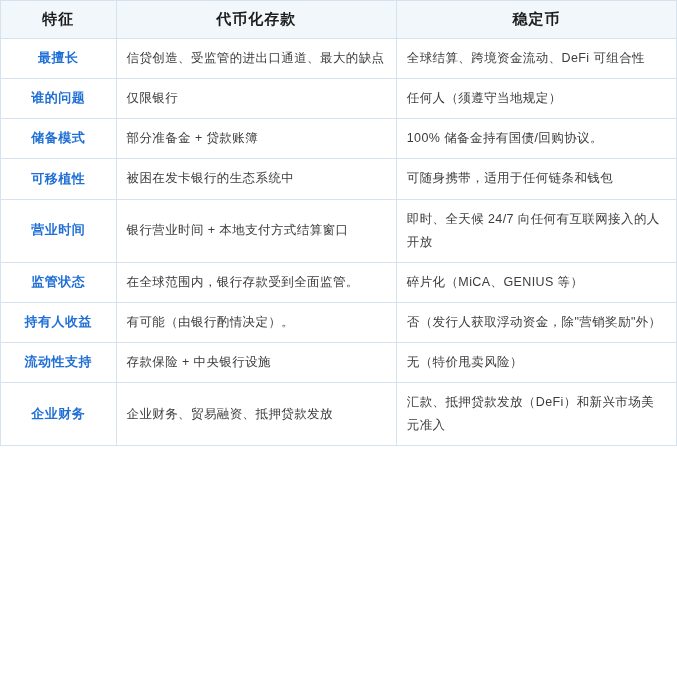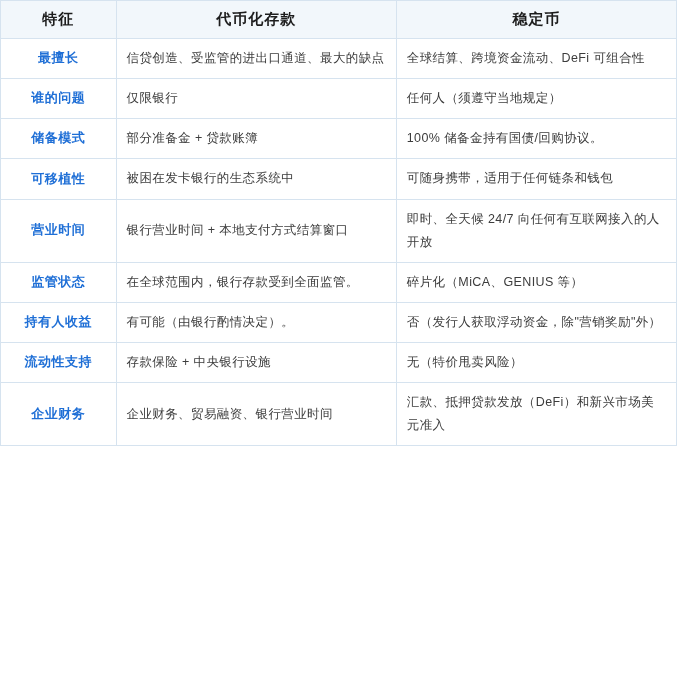--- a/index.html
+++ b/index.html
@@ -102,17 +102,17 @@
       <td class="cell">有可能（由银行酌情决定）。</td>
       <td class="cell">否（发行人获取浮动资金，除"营销奖励"外）</td>
     </tr>
     <tr>
       <td class="feature">流动性支持</td>
       <td class="cell">存款保险 + 中央银行设施</td>
       <td class="cell">无（特价甩卖风险）</td>
     </tr>
     <tr>
       <td class="feature">企业财务</td>
-      <td class="cell">企业财务、贸易融资、银行营业时间</td>
+      <td class="cell">企业财务、贸易融资、抵押贷款发放</td>
       <td class="cell">汇款、抵押贷款发放（DeFi）和新兴市场美元准入</td>
     </tr>
   </tbody>
 </table>
 
 </body></html>

